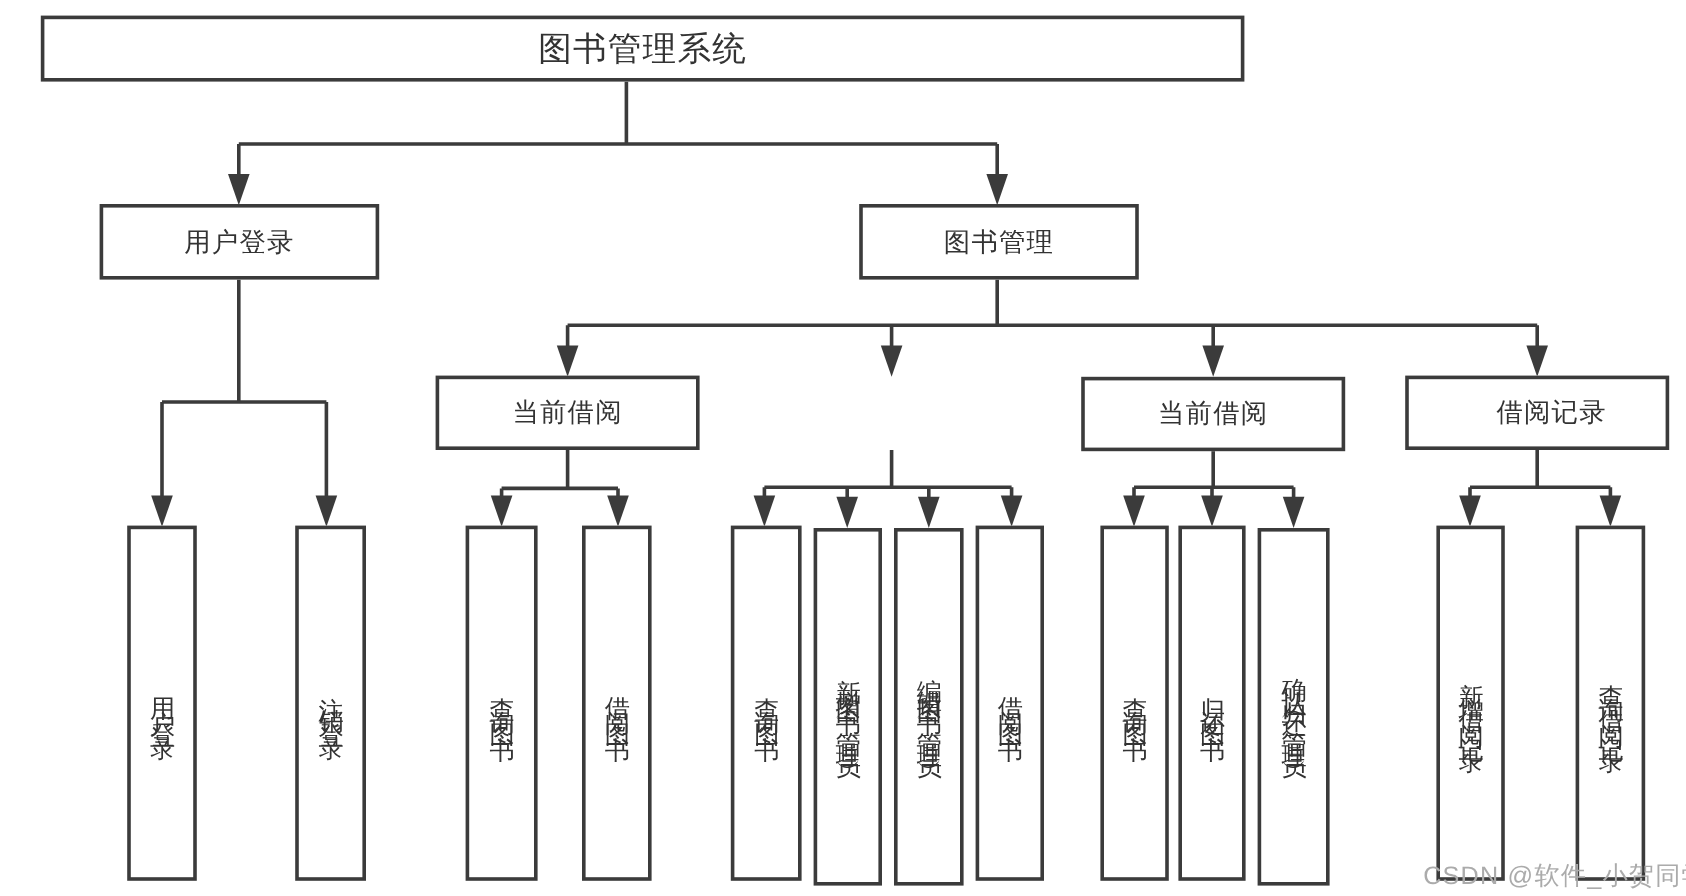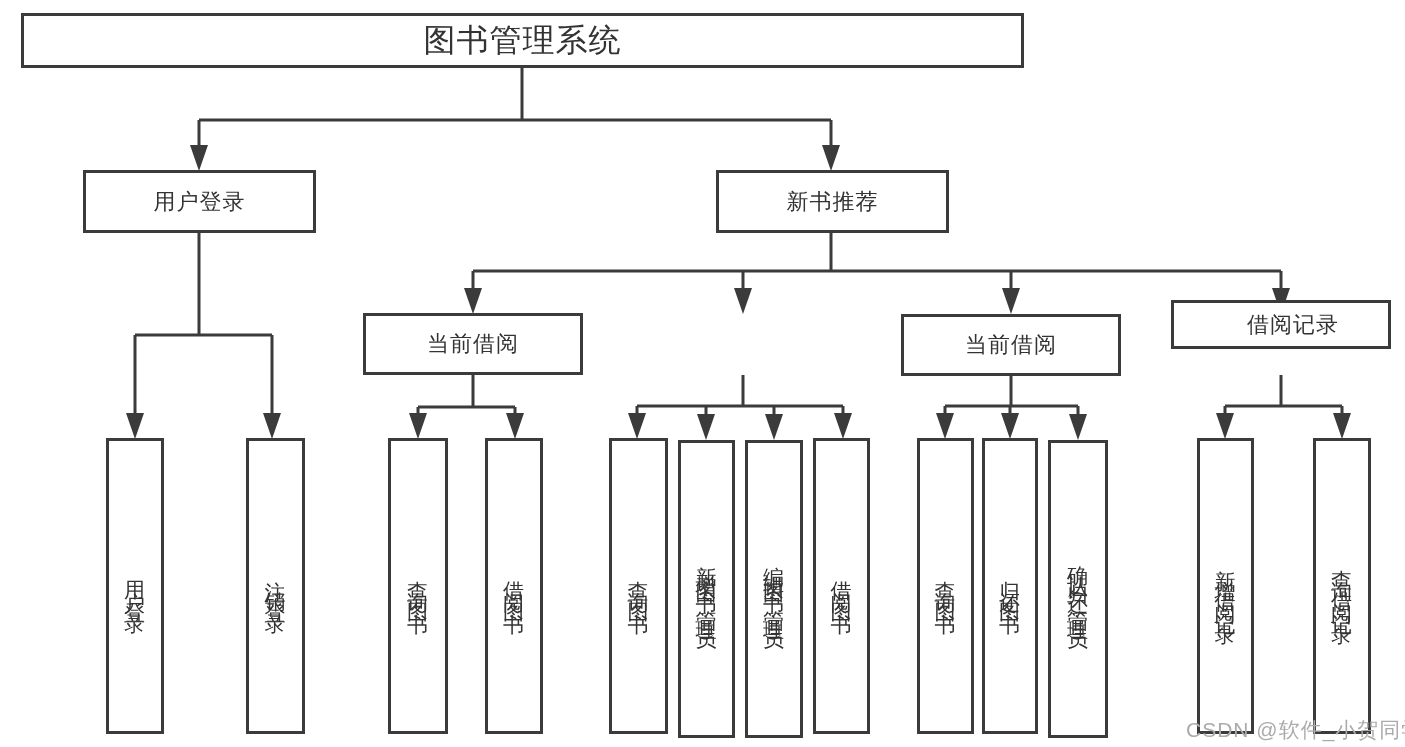--- a/index.html
+++ b/index.html
@@ -31,21 +31,22 @@
     display: flex;
     align-items: center;
     justify-content: center;
     color: #333333;
     font-size: 22px;
     letter-spacing: 1px;
     white-space: nowrap;
     z-index: 2;
   }
   .box.root-box {
-    font-size: 32px;
+    font-size: 28px;
+    margin-left: 13px;
   }
   .vbox {
     writing-mode: vertical-rl;
     text-orientation: mixed;
     font-size: 21px;
     letter-spacing: 11px;
     white-space: normal;
     line-height: 1;
   }
   .vbox.tall {
@@ -110,25 +111,25 @@
       <polygon points="1069,414 1087,414 1078,440"></polygon>
 
       <polygon points="1216,413 1234,413 1225,439"></polygon>
       <polygon points="1333,413 1351,413 1342,439"></polygon>
     </g>
   </svg>
 
   <div class="box root-box" style="left:21px; top:13px; width:1003px; height:55px;">图书管理系统</div>
 
   <div class="box" style="left:83px; top:170px; width:233px; height:63px;">用户登录</div>
-  <div class="box" style="left:716px; top:170px; width:233px; height:63px;">新书推荐</div>
+  <div class="box" style="left:716px; top:170px; width:233px; height:63px;">图书管理</div>
 
   <div class="box" style="left:363px; top:313px; width:220px; height:62px;">当前借阅</div>
   <div class="box" style="left:901px; top:314px; width:220px; height:62px;">当前借阅</div>
-  <div class="box" style="left:1171px; top:300px; width:220px; height:49px;padding-left:24px;">借阅记录</div>
+  <div class="box" style="left:1171px; top:313px; width:220px; height:62px;padding-left:24px;">借阅记录</div>
 
   <div class="box vbox" style="left:106px; top:438px; width:58px; height:296px;">用户登录</div>
   <div class="box vbox" style="left:246px; top:438px; width:59px; height:296px;">注销登录</div>
 
   <div class="box vbox" style="left:388px; top:438px; width:60px; height:296px;">查询图书</div>
   <div class="box vbox" style="left:485px; top:438px; width:58px; height:296px;">借阅图书</div>
 
   <div class="box vbox" style="left:609px; top:438px; width:59px; height:296px;">查询图书</div>
   <div class="box vbox tall" style="left:678px; top:440px; width:57px; height:298px;">新增图书（管理员）</div>
   <div class="box vbox tall" style="left:745px; top:440px; width:58px; height:298px;">编辑图书（管理员）</div>

